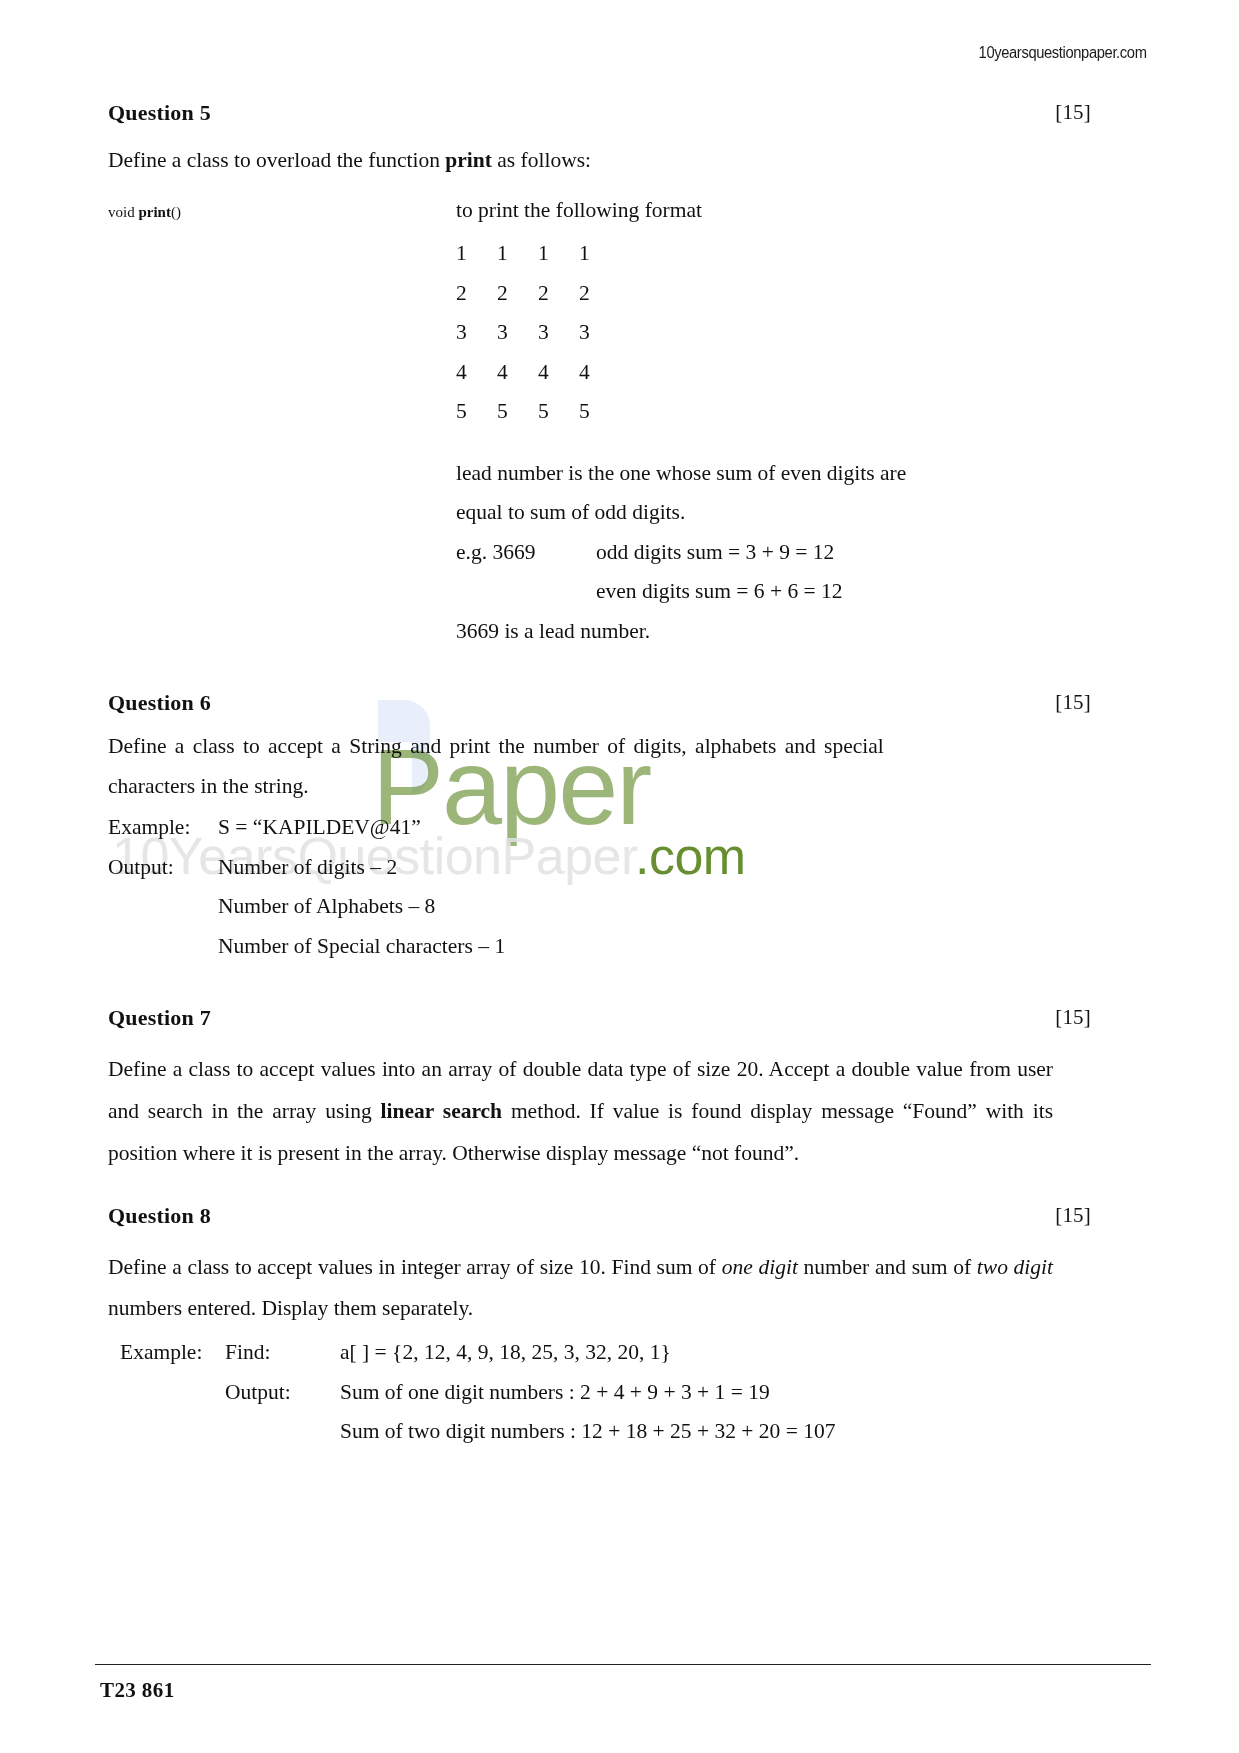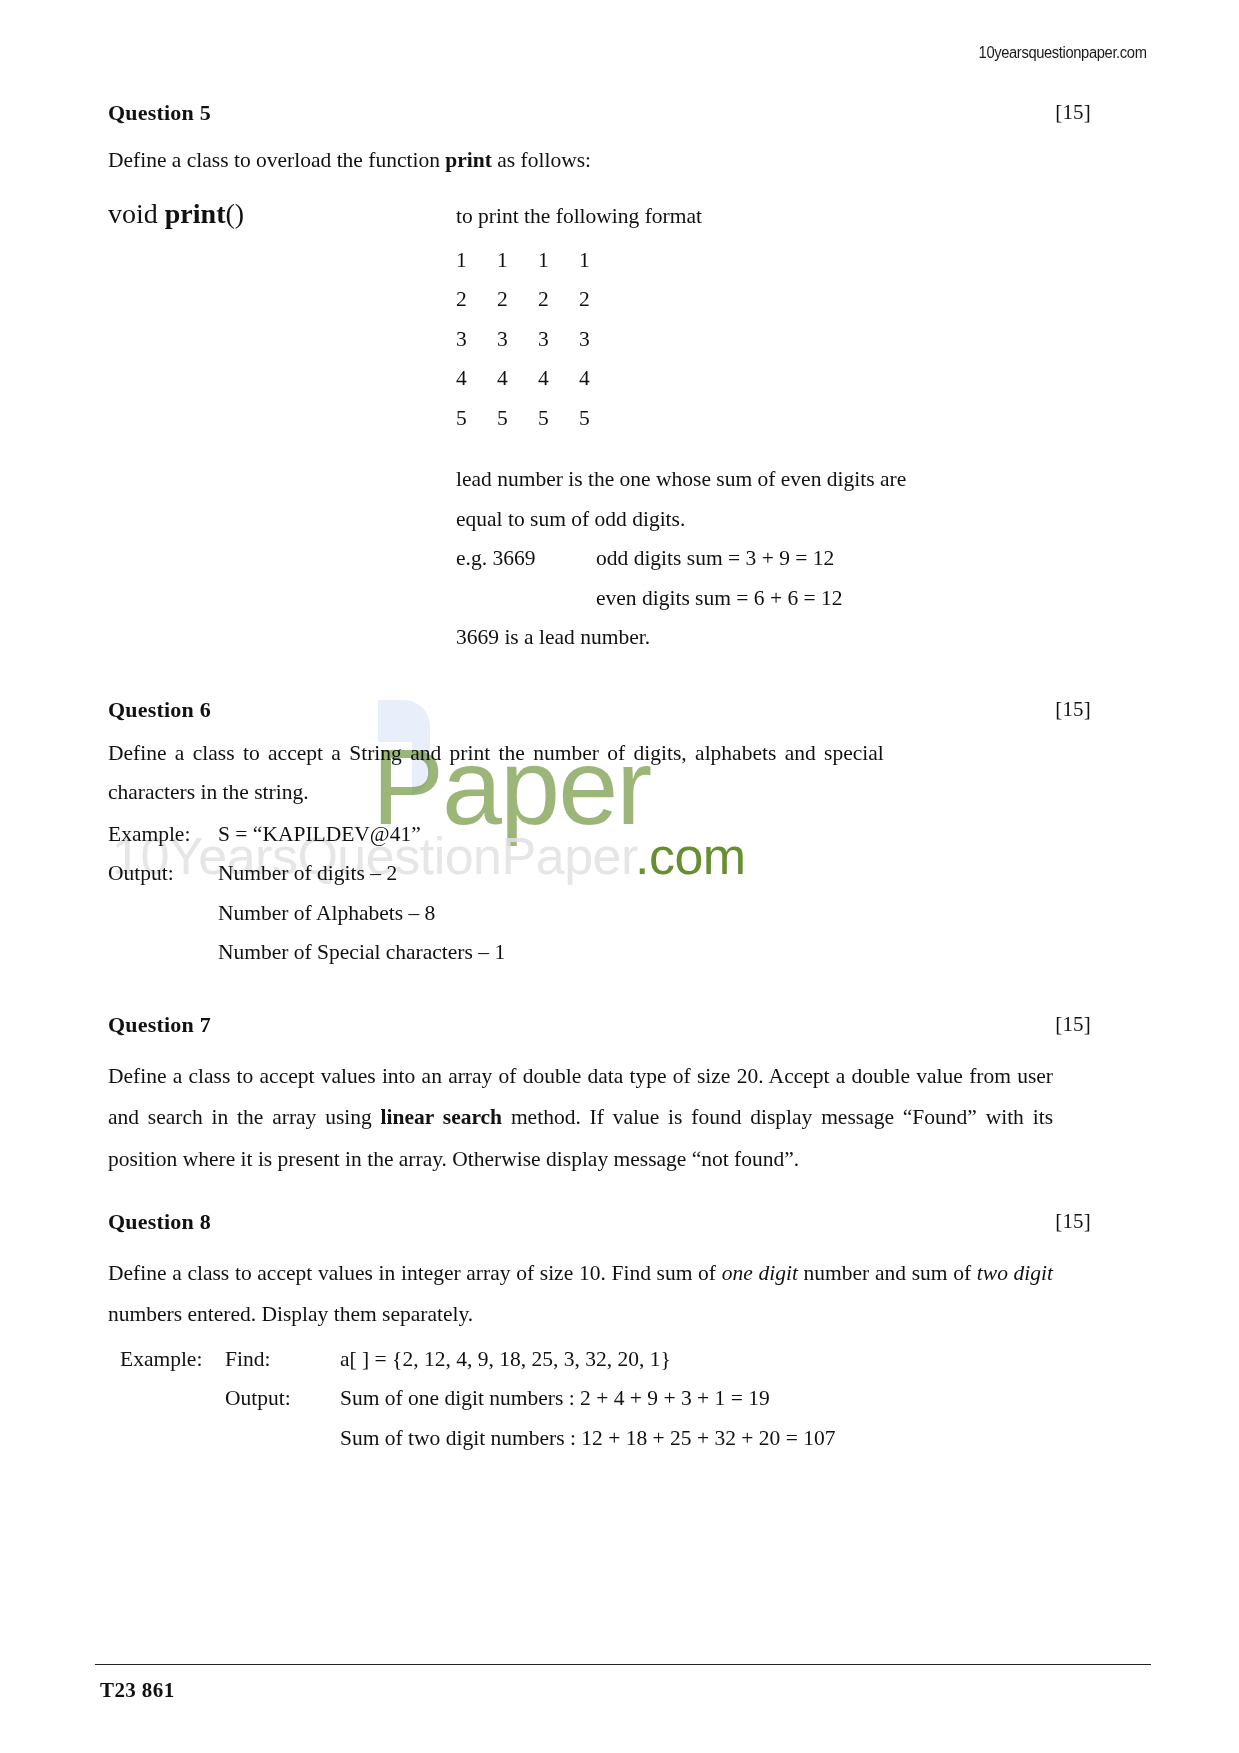--- a/index.html
+++ b/index.html
@@ -66,21 +66,21 @@
   }
   .para.loose { line-height: 1.95; }
 
   .row {
     display: flex;
     align-items: baseline;
   }
   .sig {
     width: 348px;
     flex: 0 0 348px;
-    font-size: 28px;
+    font-size: 15px;
   }
   .sig b { font-weight: bold; }
   .desc { flex: 1 1 auto; }
 
   .pattern {
     margin-left: 348px;
   }
   .pattern-row {
     display: flex;
     font-size: 21.5px;

